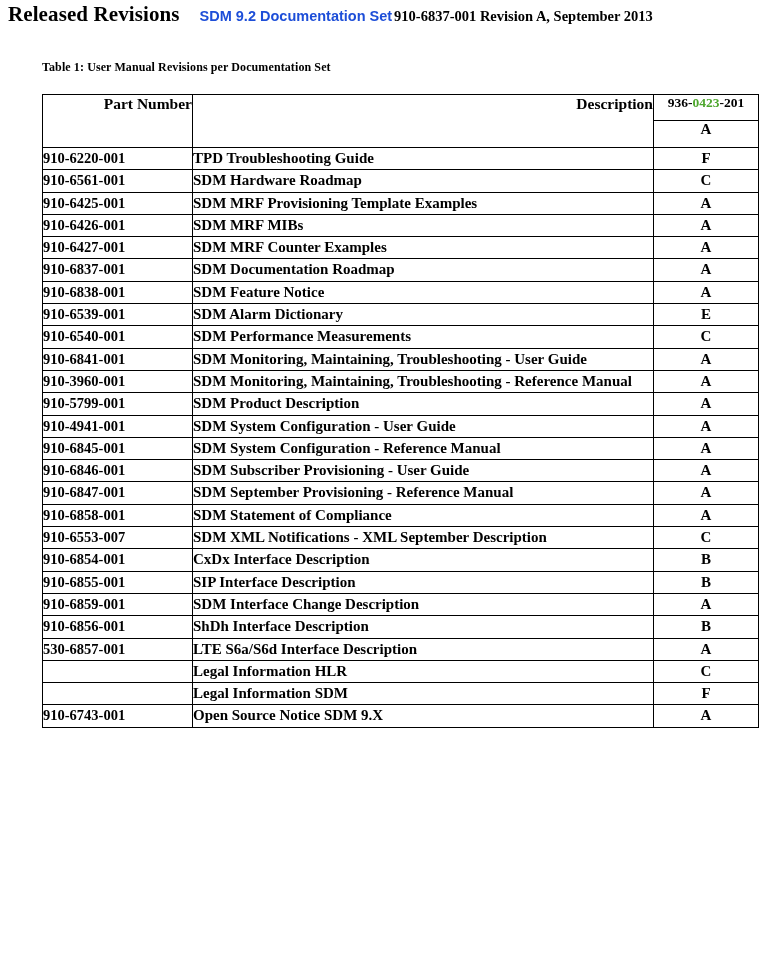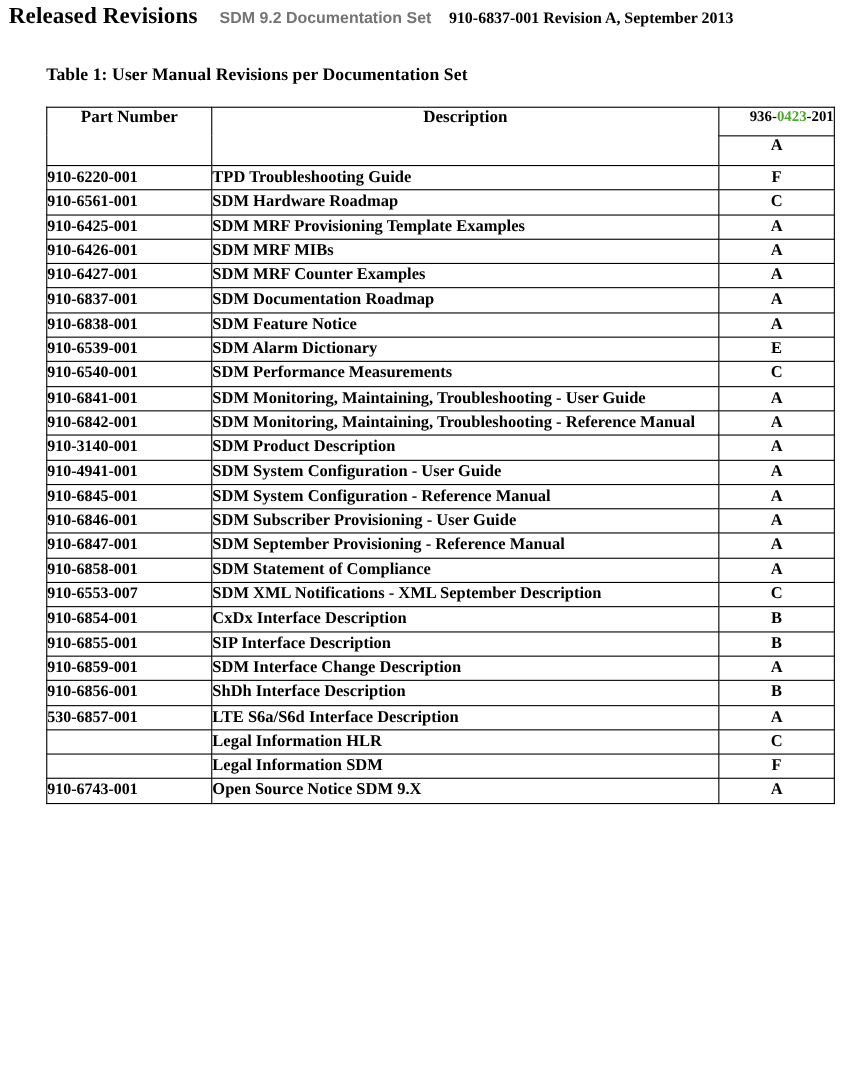--- a/index.html
+++ b/index.html
@@ -29,35 +29,35 @@
   .doc-title {
     font-size: 21px;
     font-weight: bold;
     letter-spacing: 0.1px;
     line-height: 1;
   }
   .doc-set {
     font-family: "Liberation Sans", "DejaVu Sans", sans-serif;
     font-size: 14.5px;
     font-weight: bold;
-    color: #737373;
+    color: #1d4ed8;
     margin-left: 20px;
     line-height: 1;
   }
   .doc-ref {
     font-size: 14.5px;
     font-weight: bold;
-    margin-left: 16px;
+    margin-left: 2px;
     line-height: 1;
   }
 
   
   .table-caption {
     margin: 22px 0 0 42px;
-    font-size: 16px;
+    font-size: 12px;
     font-weight: bold;
     letter-spacing: 0.1px;
   }
 
   
   .table-wrap {
     margin: 19px 0 0 42px;
     width: 716px;
   }
   table.revisions {
@@ -74,29 +74,29 @@
   table.revisions td {
     border: 1.2px solid #000;
     padding: 0;
     vertical-align: top;
   }
 
   
   .hdr-cell {
     font-size: 15.5px;
     font-weight: bold;
-    text-align: center;
+    text-align: right;
     padding: 6px 0 0 7px;
     height: 52px;
     vertical-align: top;
   }
   .hdr-rev-top {
     font-size: 13.5px;
     font-weight: bold;
-    text-align: right;
+    text-align: center;
     padding: 6px 2px 5px 2px;
     vertical-align: middle;
     white-space: nowrap;
   }
   .hdr-rev-top .green { color: #4ea72e; }
   .hdr-rev-sub {
     font-size: 15px;
     font-weight: bold;
     text-align: center;
     padding: 4px 2px 4px 2px;
@@ -196,26 +196,26 @@
           <td class="part">910-6540-001</td>
           <td class="desc">SDM Performance Measurements</td>
           <td class="rev">C</td>
         </tr>
         <tr class="data-row">
           <td class="part">910-6841-001</td>
           <td class="desc">SDM Monitoring, Maintaining, Troubleshooting - User Guide</td>
           <td class="rev">A</td>
         </tr>
         <tr class="data-row">
-          <td class="part">910-6842-001</td>
+          <td class="part">910-3960-001</td>
           <td class="desc">SDM Monitoring, Maintaining, Troubleshooting - Reference Manual</td>
           <td class="rev">A</td>
         </tr>
         <tr class="data-row">
-          <td class="part">910-3140-001</td>
+          <td class="part">910-5799-001</td>
           <td class="desc">SDM Product Description</td>
           <td class="rev">A</td>
         </tr>
         <tr class="data-row">
           <td class="part">910-4941-001</td>
           <td class="desc">SDM System Configuration - User Guide</td>
           <td class="rev">A</td>
         </tr>
         <tr class="data-row">
           <td class="part">910-6845-001</td>

